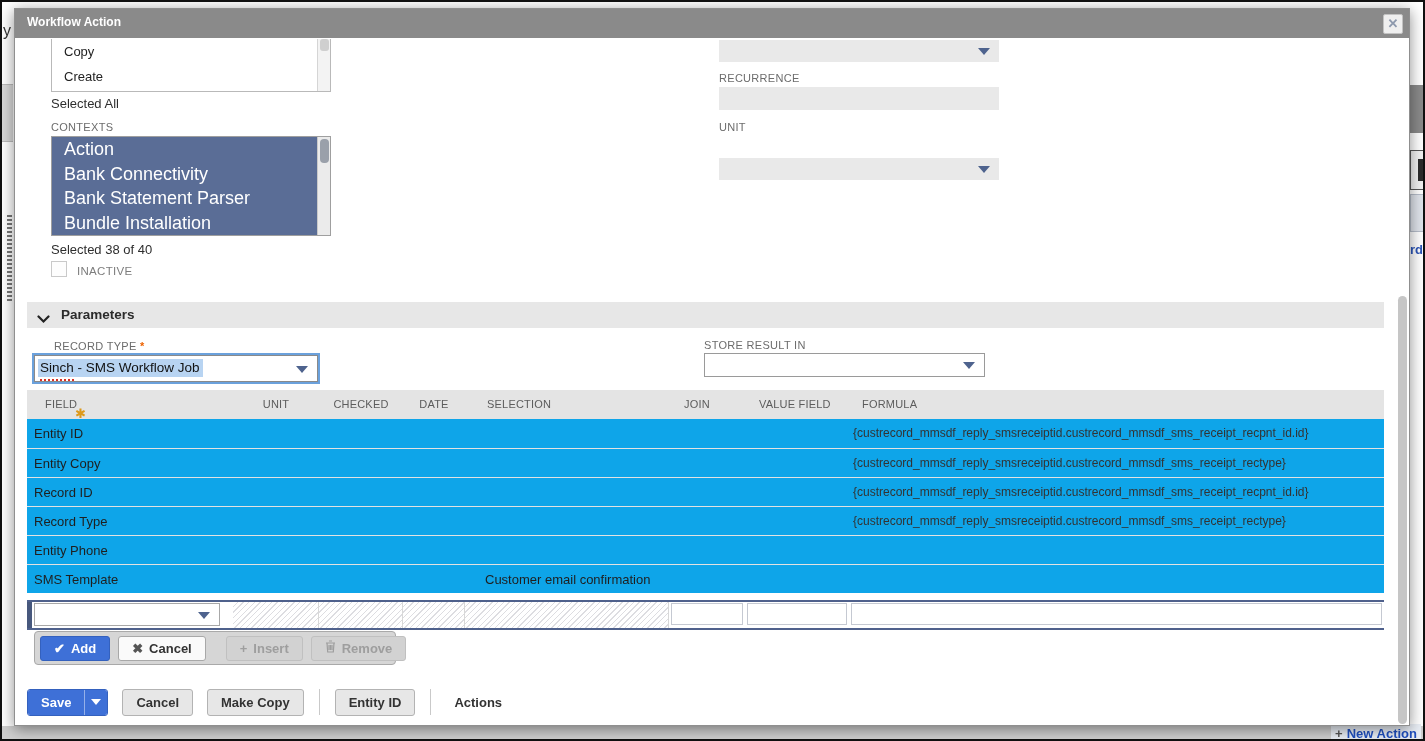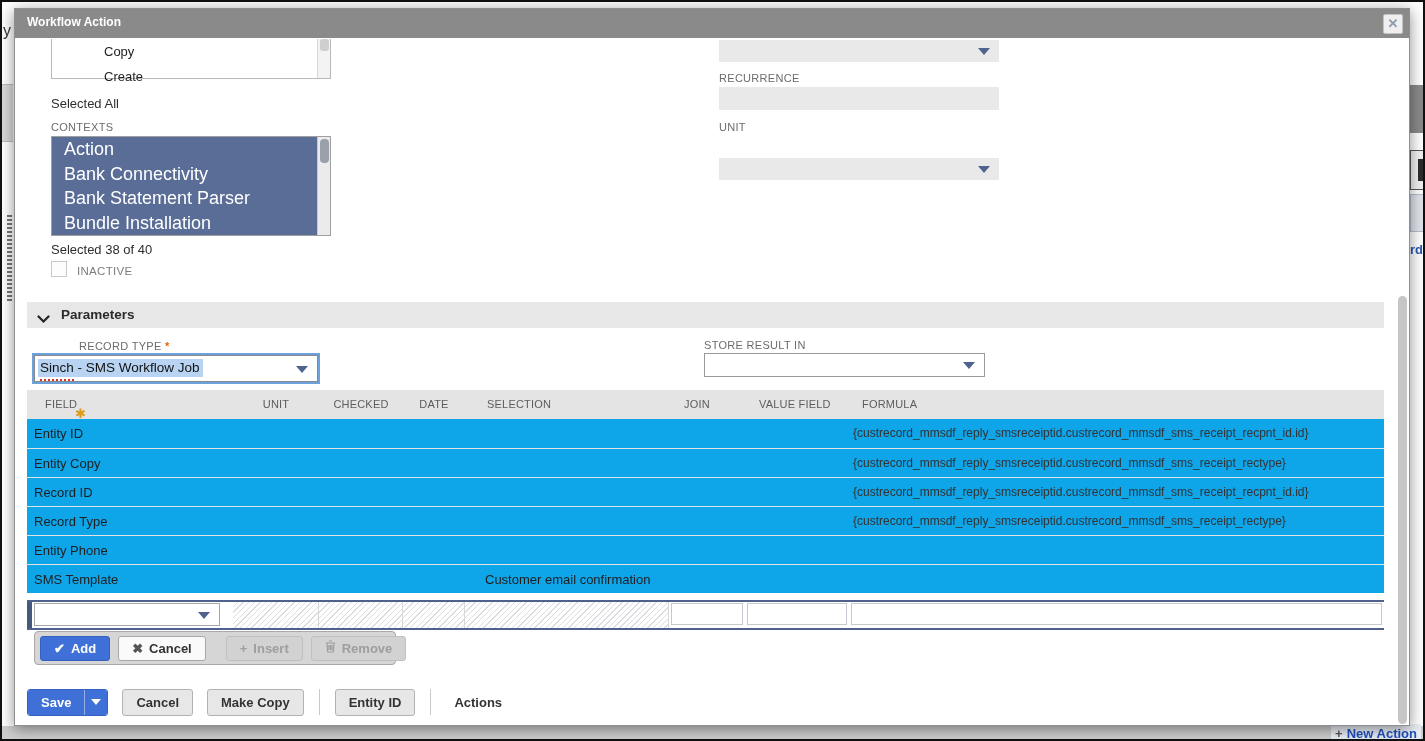--- a/index.html
+++ b/index.html
@@ -28,22 +28,22 @@
   .modal{ position:absolute; left:12px; top:6px; width:1396px; height:718px; background:#fff;
     border:1px solid #8f8f8f; box-shadow:0 3px 14px rgba(0,0,0,.45); }
   .titlebar{ position:absolute; left:0; top:0; right:0; height:29px; background:#8a8a8a; }
   .titlebar .title{ position:absolute; left:12px; top:6px; color:#fff; font-size:12px; font-weight:bold; }
   .close-btn{ position:absolute; right:6px; top:5px; width:20px; height:20px; background:#efefef;
     border:1px solid #c2c2c2; border-radius:2px; color:#8d99ad; font-weight:bold; font-size:13px;
     line-height:17px; text-align:center; cursor:pointer; }
   .scroll-thumb{ position:absolute; right:2px; top:287px; width:9px; height:428px; background:#c6c6c6; border-radius:5px; }
 
   
-  .listbox{ position:absolute; left:36px; top:30px; width:280px; height:40px; background:#fff;
-    border:1px solid #b9b9b9; border-top:none;padding-left:40px; }
+  .listbox{ position:absolute; left:36px; top:30px; width:280px; height:53px; background:#fff;
+    border:1px solid #b9b9b9; border-top:none; }
   .listbox .item{ height:25px; line-height:25px; padding-left:12px; font-size:13px; color:#222; }
   .listbox .scrollstrip{ position:absolute; right:0; top:0; bottom:0; width:13px; background:#f3f3f3; border-left:1px solid #d5d5d5; }
   .listbox .scrollstrip .thumb{ position:absolute; top:0; left:2px; width:9px; height:12px; background:#cfcfcf; border-radius:3px; }
   .plain-text{ position:absolute; font-size:13px; color:#2e2e2e; }
   .field-label{ position:absolute; font-size:11px; color:#6c6c6c; letter-spacing:.3px; }
   .multiselect{ position:absolute; left:36px; top:127px; width:280px; height:100px; background:#5a6d96; border:1px solid #9f9f9f; }
   .multiselect .opt{ height:24.5px; line-height:24.5px; padding-left:12px; font-size:18px; color:#fff;
     background:#5a6d96; }
   .multiselect .scrollstrip{ position:absolute; right:0; top:0; bottom:0; width:13px; background:#ebebeb; border-left:1px solid #c9c9c9; }
   .multiselect .scrollstrip .thumb{ position:absolute; top:2px; left:2px; width:9px; height:24px; background:#9aa0aa; border-radius:4px; }
@@ -179,21 +179,21 @@
 
     <div class="section-bar">
       <span class="chev">
         <svg width="13" height="9" viewBox="0 0 13 9">
             <path d="M1.5 1.5 L6.5 6.5 L11.5 1.5" stroke="#222" stroke-width="2.2" fill="none" stroke-linecap="round"></path>
           </svg>
       </span>
       <span class="sec-title">Parameters</span>
     </div>
 
-    <div class="field-label" style="left:32px; top:331px;padding-left:32px;">
+    <div class="field-label" style="left:7px; top:331px;padding-left:32px;">
       <span>RECORD TYPE</span>
       <span class="req-star">*</span>
     </div>
     <div class="rt-select selectbox">
       <span class="val">Sinch - SMS Workflow Job</span>
       <span class="spell-line"></span>
       <span class="dd-arrow"></span>
     </div>
     <div class="field-label" style="left:689px; top:330px;">STORE RESULT IN</div>
     <div class="store-select selectbox">

